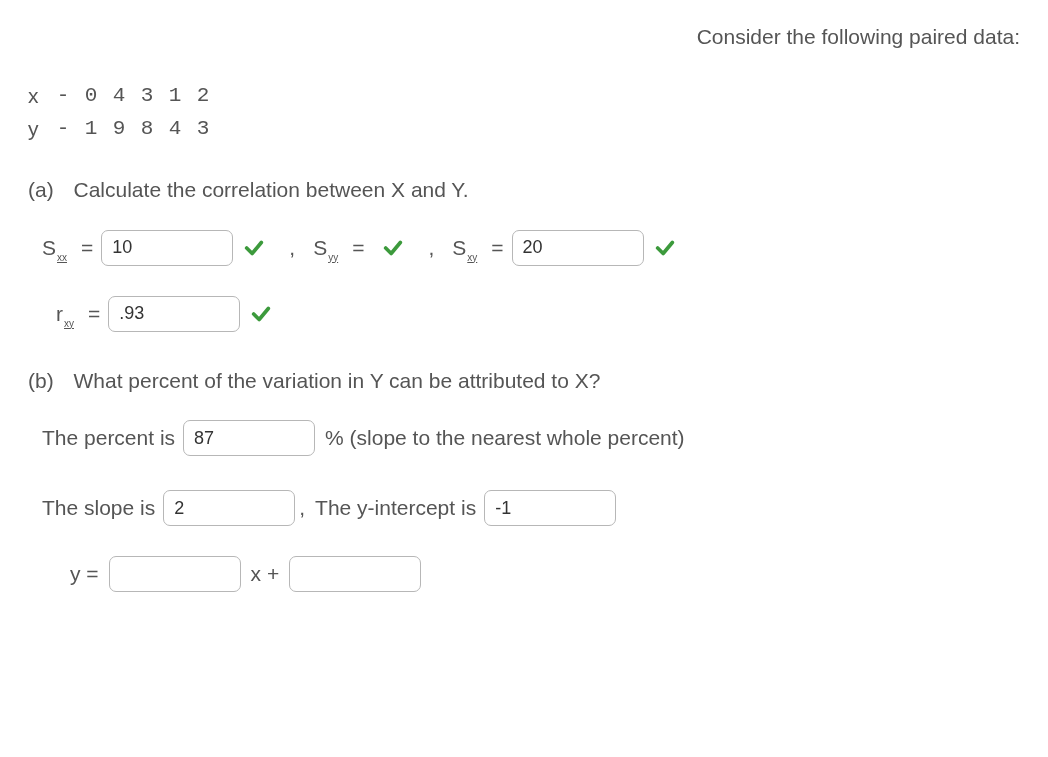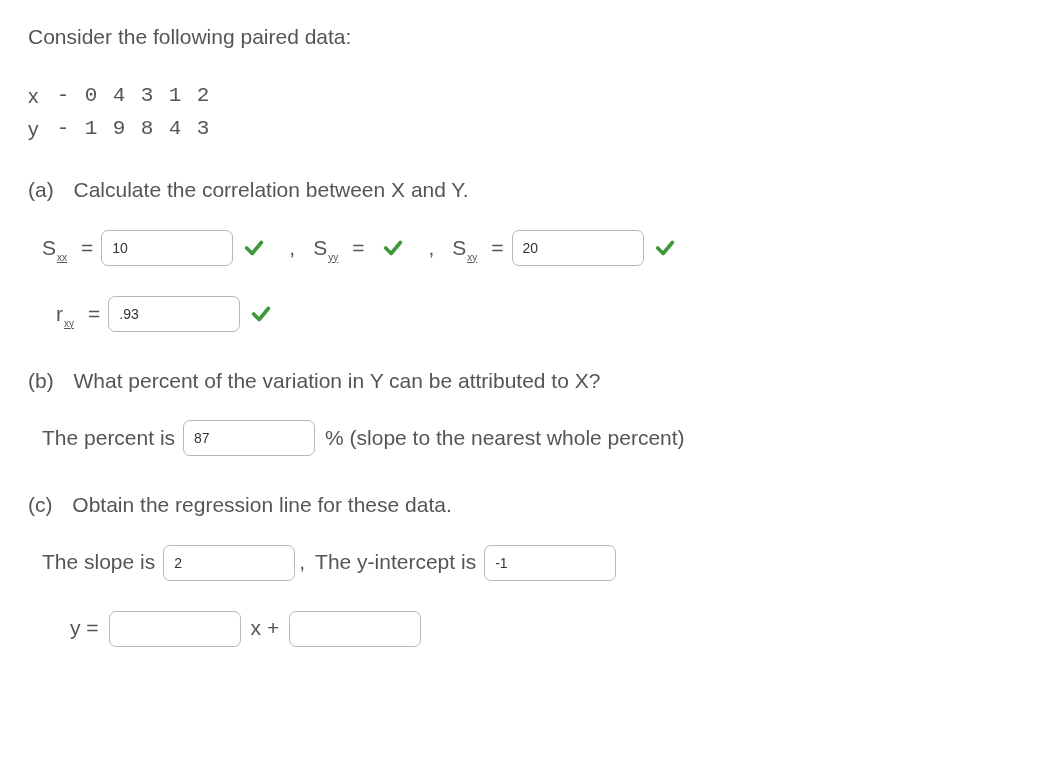--- a/index.html
+++ b/index.html
@@ -9,20 +9,21 @@
     font-family: Arial, Helvetica, sans-serif;
     font-size: 21px;
     color: #555555;
     line-height: 1.45;
   }
   .page {
     padding: 22px 28px 40px 28px;
   }
   .intro {
     margin-bottom: 28px;
+    text-align: right;
   }
   .data-table {
     border-collapse: collapse;
     margin: 0 0 30px 0;
     font-family: 'Courier New', Courier, monospace;
     font-size: 21px;
     color: #555555;
   }
   .data-table td {
     padding: 1px 10px 1px 0;
@@ -49,21 +50,21 @@
     display: inline-flex;
     align-items: baseline;
     margin: 0 6px 0 0;
   }
   .mvar .base { font-size: 21px; }
   .mvar .sub { font-size: 10px; position: relative; top: 6px; margin-left: 1px; text-decoration: underline; }
   .eq { margin: 0 8px; }
   .comma { margin: 0 18px; }
   input.numbox {
     font-family: Arial, Helvetica, sans-serif;
-    font-size: 14px;
+    font-size: 18px;
     color: #333333;
     border: 1px solid #b7b7b7;
     border-radius: 7px;
     padding: 6px 10px;
     width: 110px;
     height: 22px;
     background: #ffffff;
   }
   .check {
     display: inline-block;
@@ -172,24 +173,20 @@
 
   <div class="answers">
     <div class="row">
       <span>The percent is</span>
       <span style="width:8px;"></span>
       <input class="numbox" type="text" value="87" style="">
       <span class="trail">% (slope to the nearest whole percent)</span>
     </div>
   </div>
 
-  <div class="part-line">
-    <span class="part-label">(c)</span>
-    <span>Obtain the regression line for these data.</span>
-  </div>
 
   <div class="answers">
     <div class="row">
       <span>The slope is</span>
       <span style="width:8px;"></span>
       <input class="numbox" type="text" value="2" style="">
       <span class="comma" style="margin:0 10px 0 4px;">,</span>
       <span>The y-intercept is</span>
       <span style="width:8px;"></span>
       <input class="numbox" type="text" value="-1" style="">

